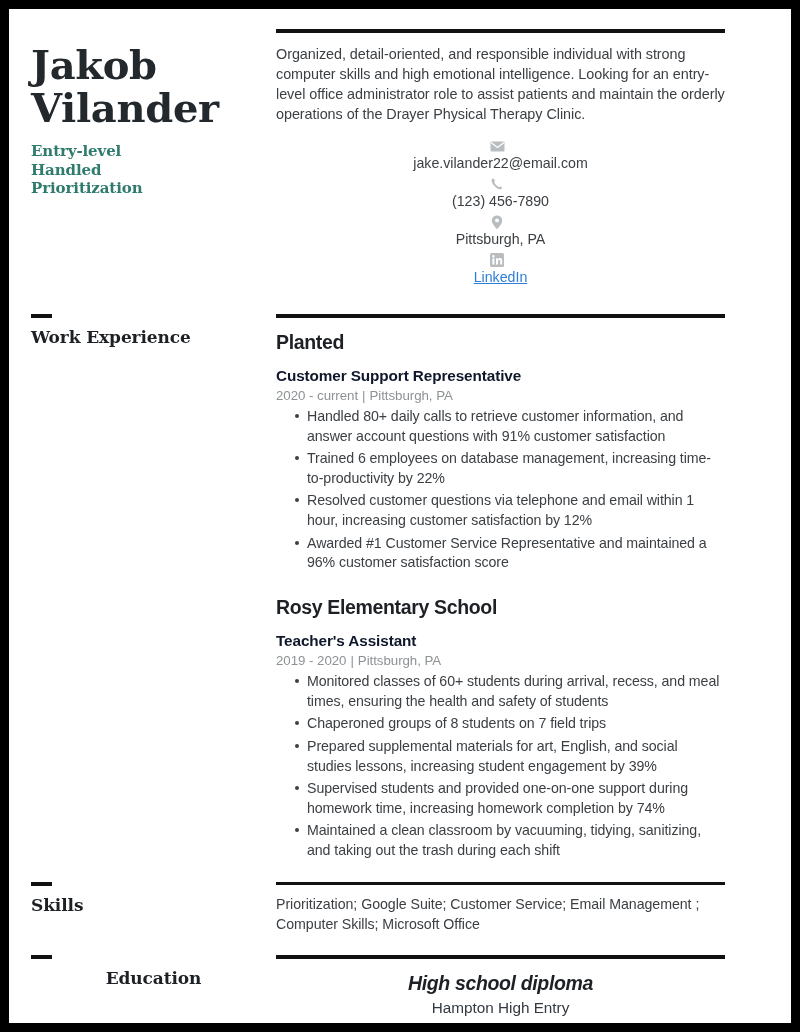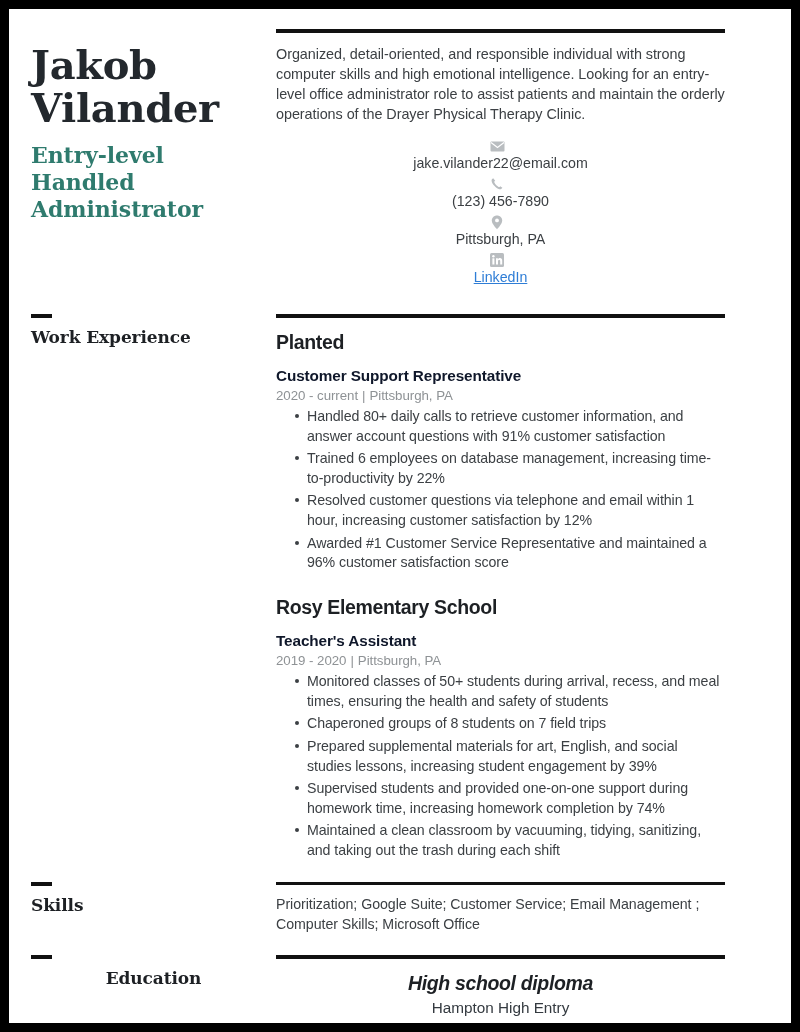--- a/index.html
+++ b/index.html
@@ -33,21 +33,21 @@
     font-weight: 700;
     font-size: 40px;
     line-height: 1.08;
     color: #23282d;
     letter-spacing: -0.3px;
     margin-top: 14px;
   }
   .job-title {
     font-family: "DejaVu Serif", "Liberation Serif", serif;
     font-weight: 700;
-    font-size: 22px;
+    font-size: 15px;
     line-height: 1.22;
     color: #2f7b6e;
     margin-top: 13px;
     letter-spacing: -0.1px;
   }
 
   
   .sec-head { margin-top: 0; }
   .sec-dash {
     width: 21px; height: 4px;
@@ -196,21 +196,21 @@
 
     <div class="row">
       <div class="col-left">
         <div class="name">
           <div>Jakob</div>
           <div>Vilander</div>
         </div>
         <div class="job-title">
           <div>Entry-level</div>
           <div>Handled</div>
-          <div>Administrator</div>
+          <div>Prioritization</div>
         </div>
       </div>
 
       <div class="col-right">
         <div class="rule"></div>
         <div class="summary">Organized, detail-oriented, and responsible individual with strong computer skills and high emotional intelligence. Looking for an entry-level office administrator role to assist patients and maintain the orderly operations of the Drayer Physical Therapy Clinic.</div>
 
         <div class="contacts">
 
           <div class="contact-row">
@@ -282,21 +282,21 @@
           </ul>
         </div>
 
         <div class="entry">
           <div class="org">Rosy Elementary School</div>
           <div class="role">Teacher's Assistant</div>
           <div class="meta">
             <span>2019 - 2020</span><span class="sep">|</span><span>Pittsburgh, PA</span>
           </div>
           <ul class="bullets">
-            <li>Monitored classes of 50+ students during arrival, recess, and meal times, ensuring the health and safety of students</li>
+            <li>Monitored classes of 60+ students during arrival, recess, and meal times, ensuring the health and safety of students</li>
             <li>Chaperoned groups of 8 students on 7 field trips</li>
             <li>Prepared supplemental materials for art, English, and social studies lessons, increasing student engagement by 39%</li>
             <li>Supervised students and provided one-on-one support during homework time, increasing homework completion by 74%</li>
             <li>Maintained a clean classroom by vacuuming, tidying, sanitizing, and taking out the trash during each shift</li>
           </ul>
         </div>
       </div>
     </div>
 
     <div class="row blk-skills">

